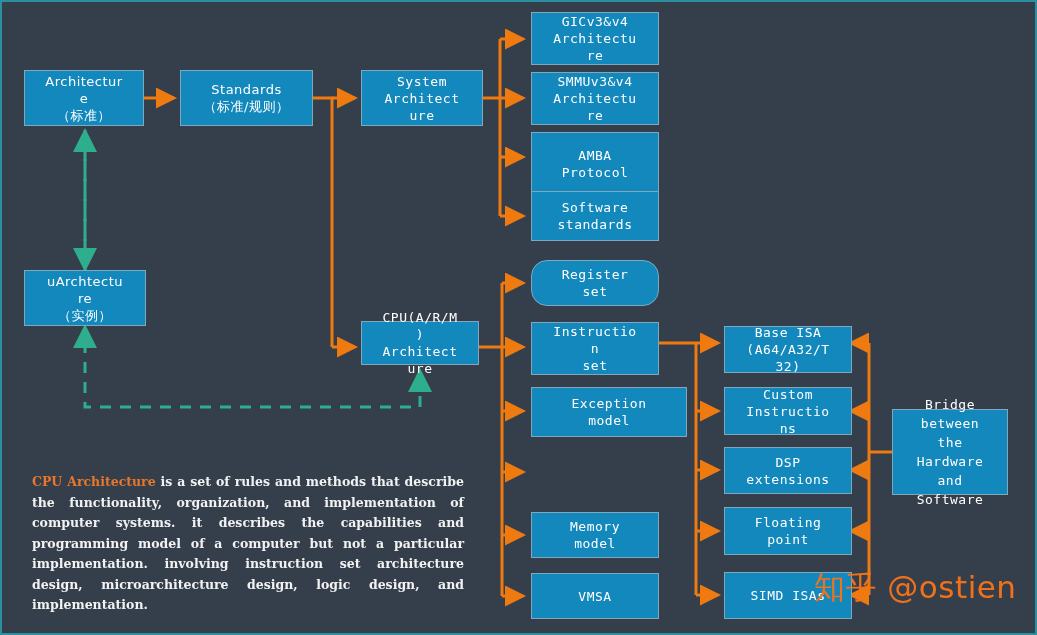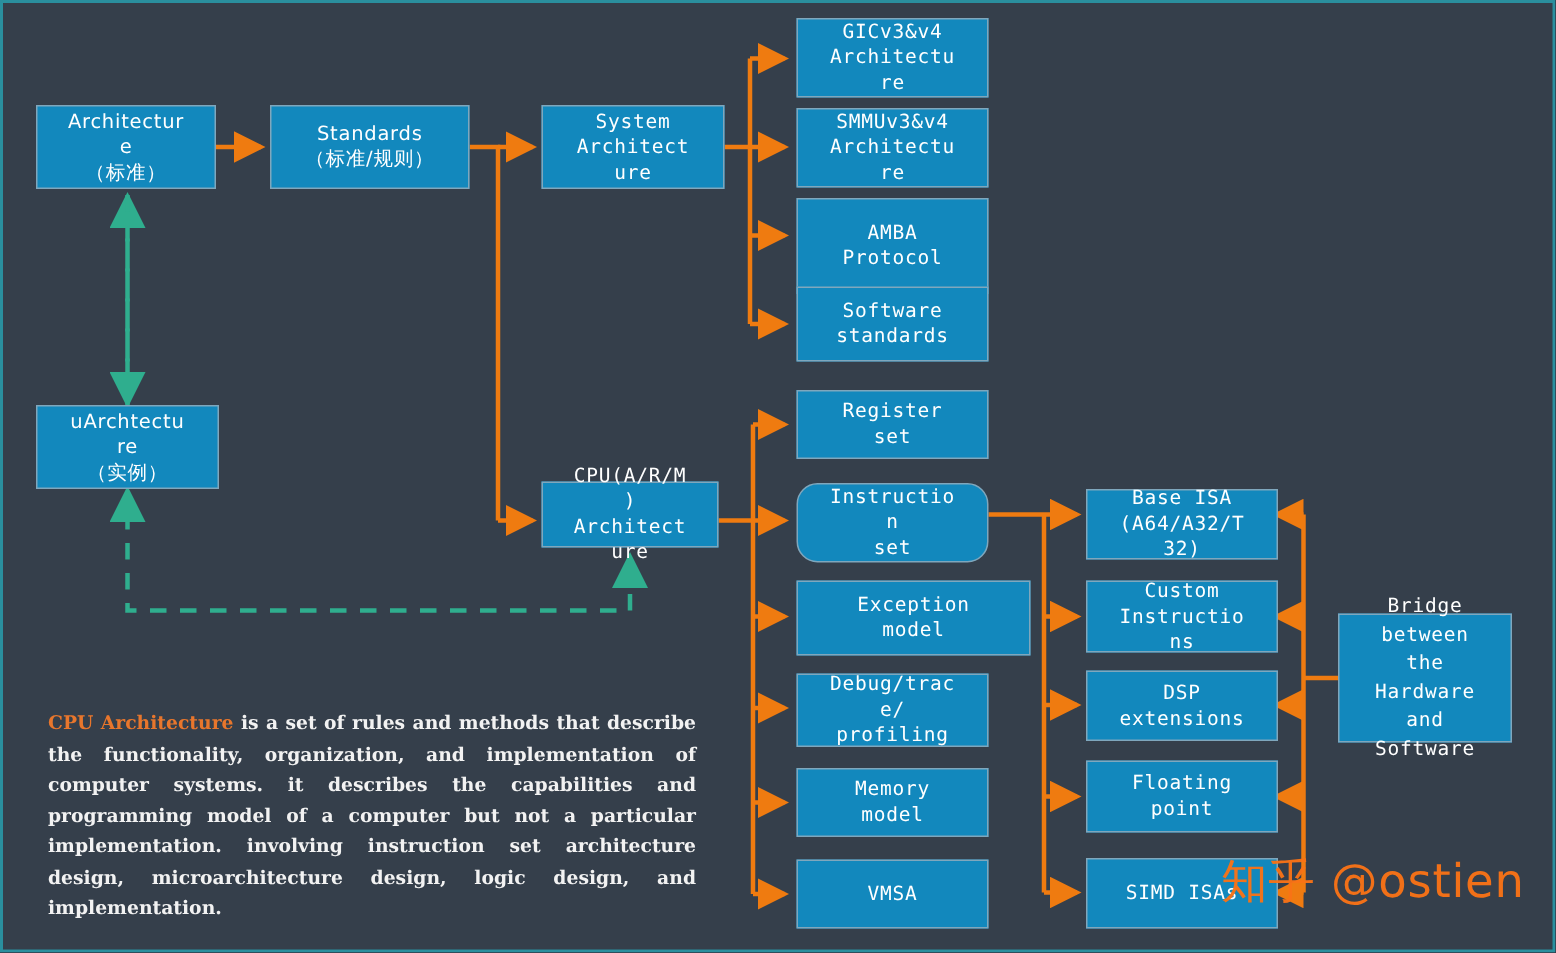--- a/index.html
+++ b/index.html
@@ -154,27 +154,25 @@
   <div class="node" style="left:529px; top:70px; width:128px; height:53px;">SMMUv3&amp;v4
 Architecture</div>
   <div class="node" style="left:529px; top:130px; width:128px; height:64px;">AMBA
 Protocol</div>
   <div class="node" style="left:529px; top:189px; width:128px; height:50px;">Software
 standards</div>
 
   <div class="node" style="left:359px; top:319px; width:118px; height:44px; white-space:normal;">CPU(A/R/M)
 Architecture</div>
 
-  <div class="node" style="left:529px; top:258px; width:128px; height:46px;">Register set</div>
-  <div class="node" style="left:529px; top:320px; width:128px; height:53px;border-radius:14px;">Instruction
+  <div class="node" style="left:529px; top:258px; width:128px; height:46px;border-radius:16px;">Register set</div>
+  <div class="node" style="left:529px; top:320px; width:128px; height:53px;">Instruction
 set</div>
   <div class="node" style="left:529px; top:385px; width:156px; height:50px;">Exception
 model</div>
-  <div class="node" style="left:529px; top:447px; width:128px; height:49px;">Debug/trace/
-profiling</div>
   <div class="node" style="left:529px; top:510px; width:128px; height:46px;">Memory model</div>
   <div class="node" style="left:529px; top:571px; width:128px; height:46px;">VMSA</div>
 
   <div class="node" style="left:722px; top:324px; width:128px; height:47px;">Base ISA
 (A64/A32/T32)</div>
   <div class="node" style="left:722px; top:385px; width:128px; height:48px;">Custom
 Instructions</div>
   <div class="node" style="left:722px; top:445px; width:128px; height:47px;">DSP
 extensions</div>
   <div class="node" style="left:722px; top:505px; width:128px; height:48px;">Floating

